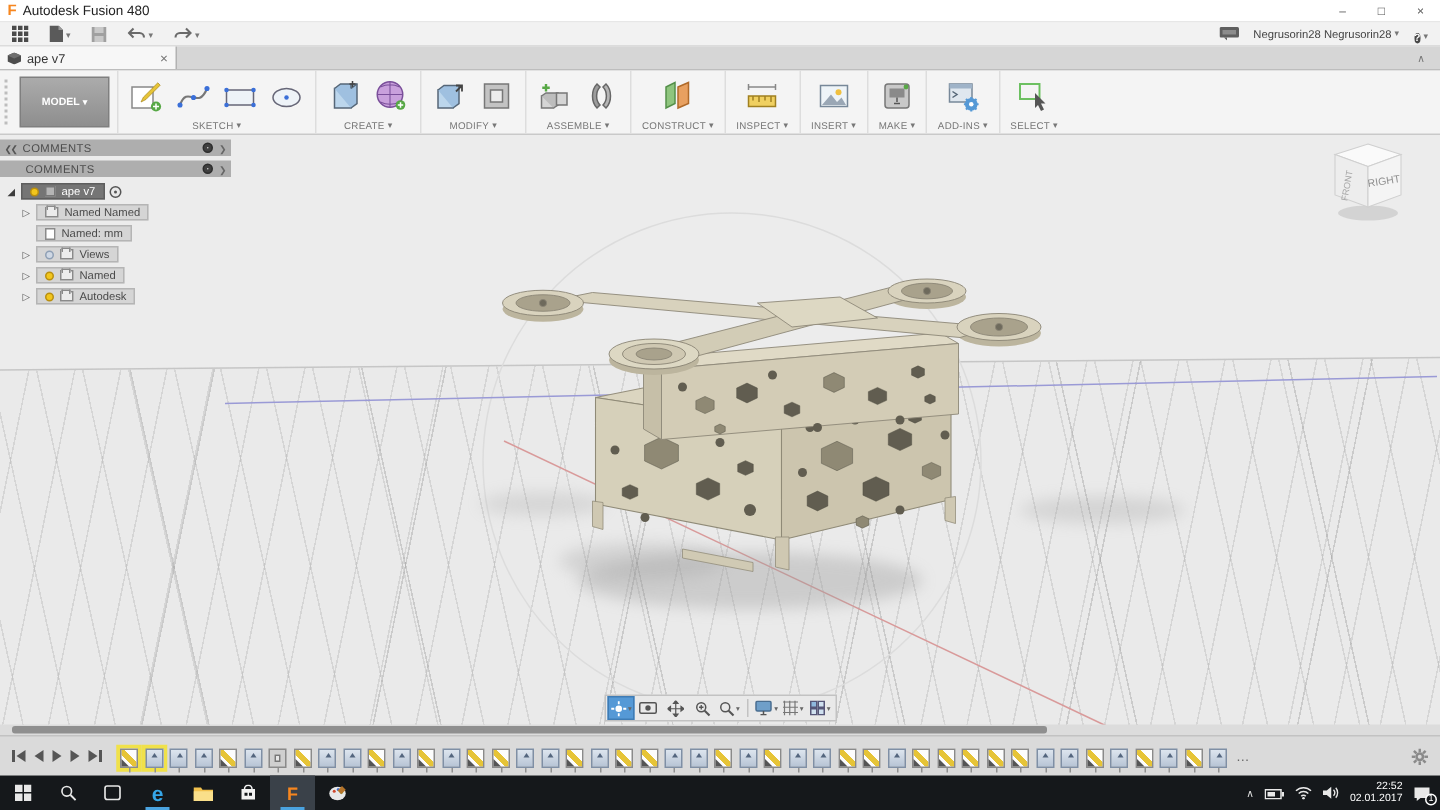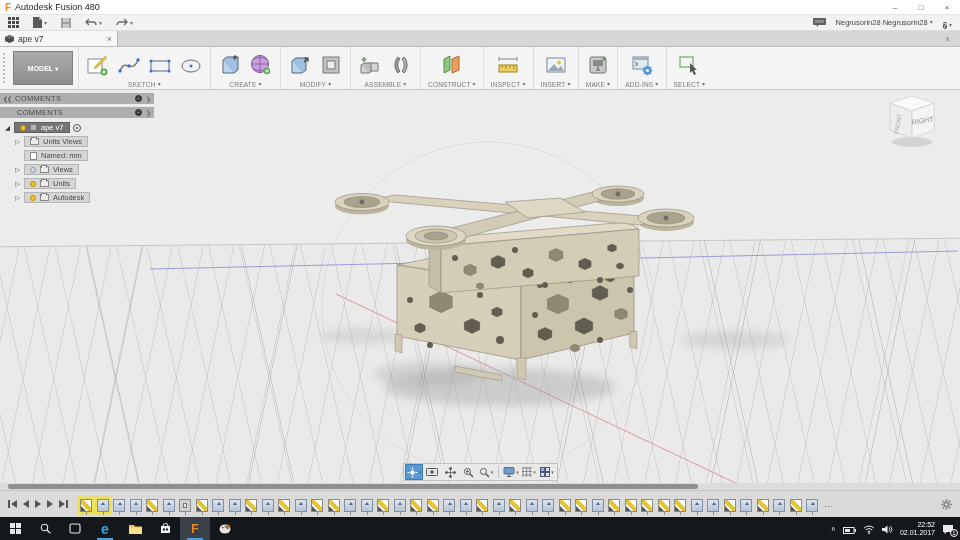--- a/index.html
+++ b/index.html
@@ -529,21 +529,21 @@
             <span class="bulb"></span>
             <span class="cubeicon"></span>
             <span>ape v7</span>
           </span>
         <span class="radio"></span>
       </div>
       <div class="trow" style="margin-left:14px">
         <span class="expander">▷</span>
         <span class="chip">
             <span class="folder"></span>
-            <span>Units Views</span>
+            <span>Named Named</span>
           </span>
       </div>
       <div class="trow" style="margin-left:24px">
         <span class="chip">
             <span class="docicon"></span>
             <span>Named: mm</span>
           </span>
       </div>
       <div class="trow" style="margin-left:14px">
         <span class="expander">▷</span>
@@ -551,21 +551,21 @@
             <span class="bulb off"></span>
             <span class="folder"></span>
             <span>Views</span>
           </span>
       </div>
       <div class="trow" style="margin-left:14px">
         <span class="expander">▷</span>
         <span class="chip">
             <span class="bulb"></span>
             <span class="folder"></span>
-            <span>Units</span>
+            <span>Named</span>
           </span>
       </div>
       <div class="trow" style="margin-left:14px">
         <span class="expander">▷</span>
         <span class="chip">
             <span class="bulb"></span>
             <span class="folder"></span>
             <span>Autodesk</span>
           </span>
       </div>

